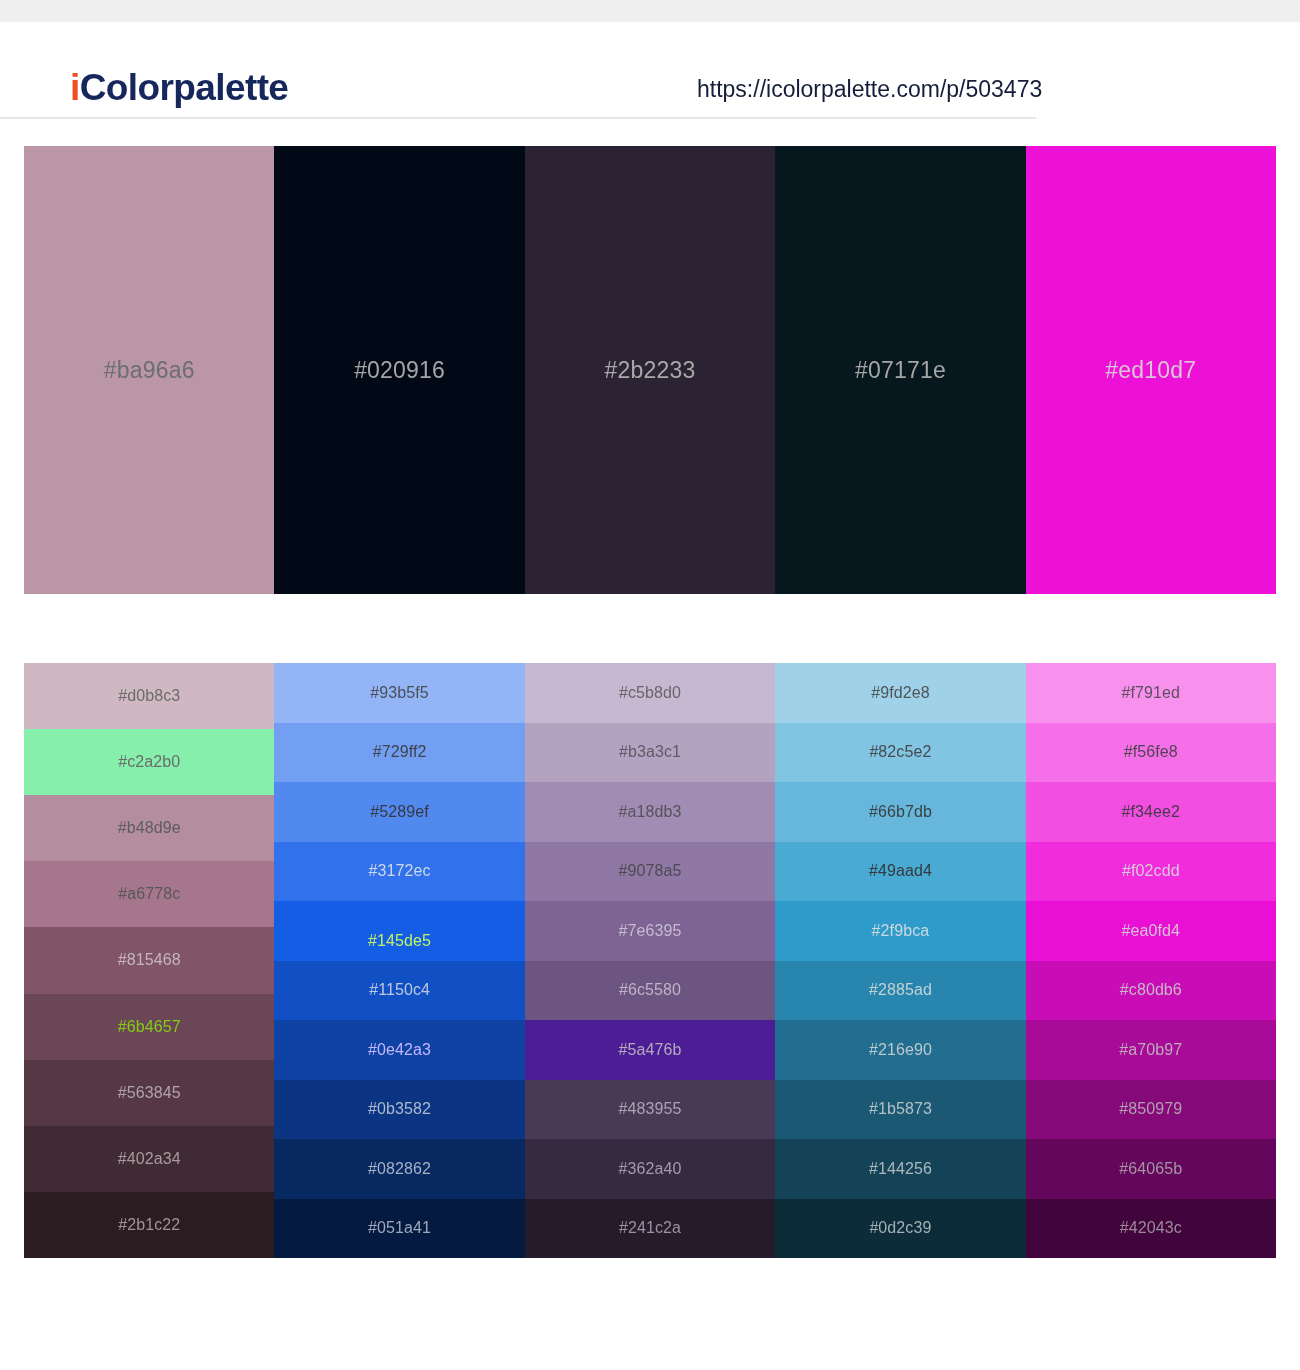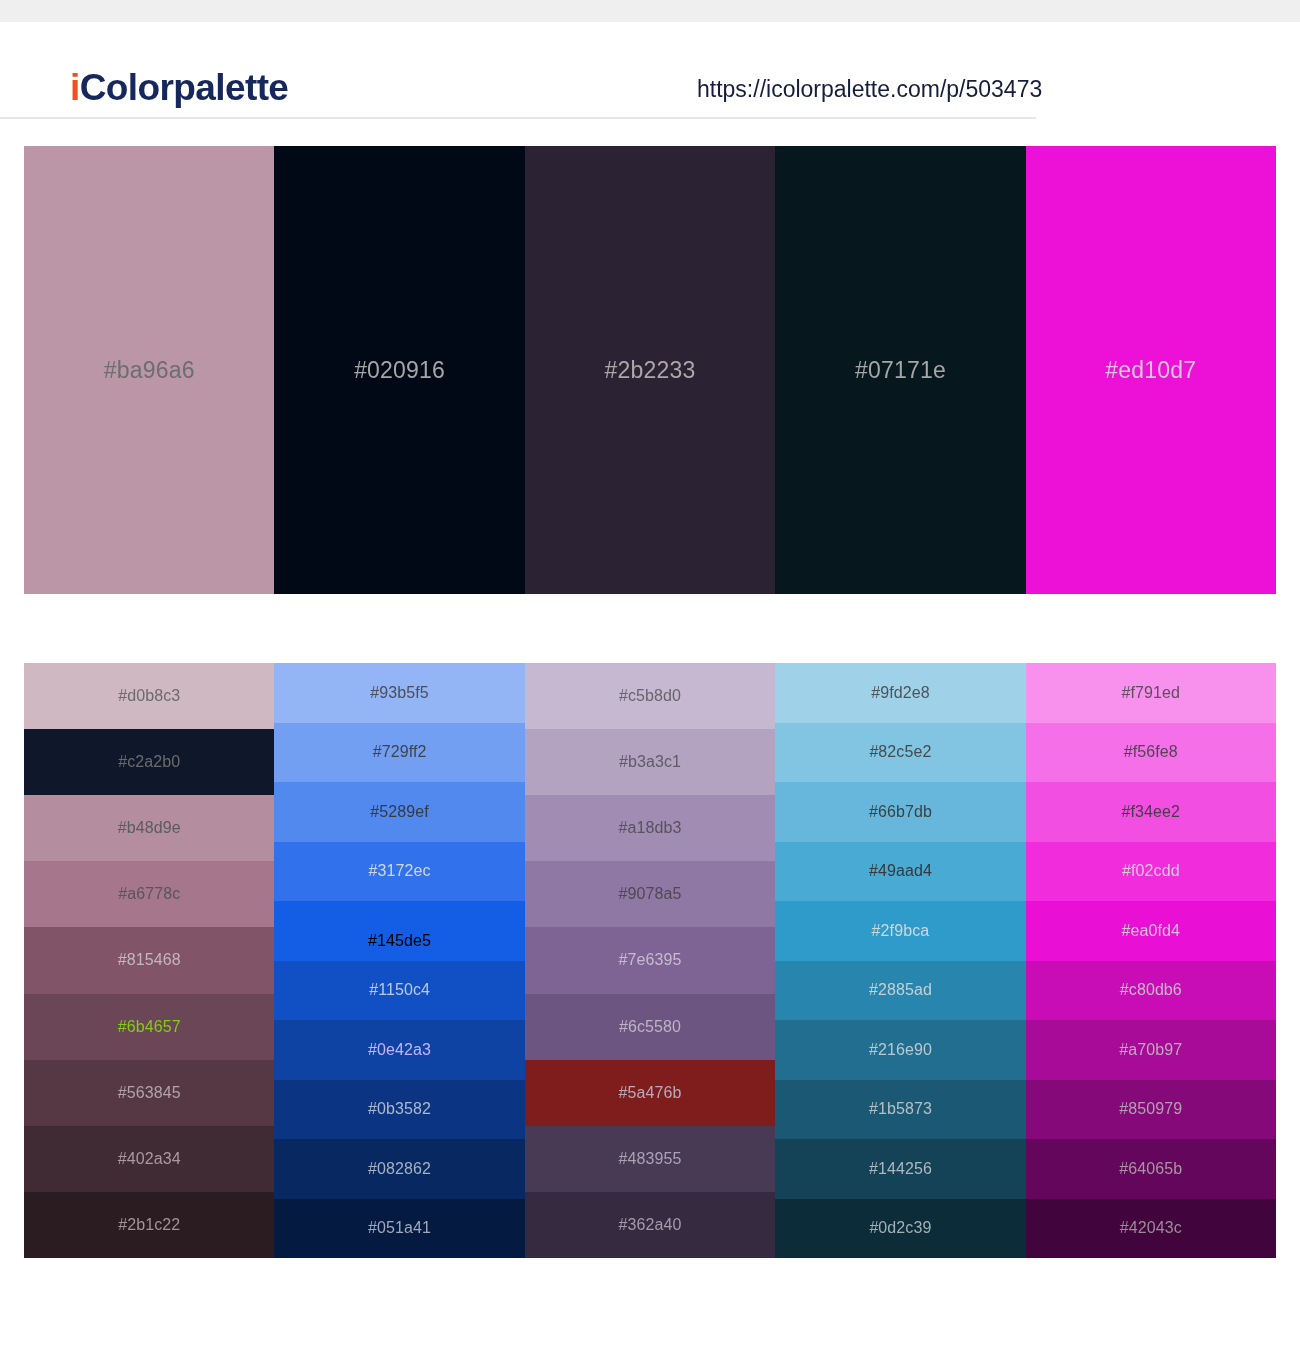--- a/index.html
+++ b/index.html
@@ -138,21 +138,21 @@
       <div class="swatch" style="background: rgb(237, 16, 215);">
         <span class="swatch-label" style="color: rgb(216, 198, 214);">#ed10d7</span>
       </div>
     </div>
 
   <div class="shade-grid">
       <div class="shade-col">
         <div class="shade-cell" style="background: rgb(208, 184, 195);">
           <span class="shade-label" style="color: rgb(107, 107, 107);">#d0b8c3</span>
         </div>
-        <div class="shade-cell" style="background: #0f172a;">
+        <div class="shade-cell" style="background: #86efac;">
           <span class="shade-label" style="color: rgb(107, 107, 107);">#c2a2b0</span>
         </div>
         <div class="shade-cell" style="background: rgb(180, 141, 158);">
           <span class="shade-label" style="color: rgb(92, 92, 92);">#b48d9e</span>
         </div>
         <div class="shade-cell" style="background: rgb(166, 119, 140);">
           <span class="shade-label" style="color: rgb(87, 87, 87);">#a6778c</span>
         </div>
         <div class="shade-cell" style="background: rgb(129, 84, 104);">
           <span class="shade-label" style="color: rgb(196, 183, 189);">#815468</span>
@@ -177,21 +177,21 @@
         <div class="shade-cell" style="background: rgb(114, 159, 242);">
           <span class="shade-label" style="color: rgb(62, 67, 77);">#729ff2</span>
         </div>
         <div class="shade-cell" style="background: rgb(82, 137, 239);">
           <span class="shade-label" style="color: rgb(53, 58, 69);">#5289ef</span>
         </div>
         <div class="shade-cell" style="background: rgb(49, 114, 236);">
           <span class="shade-label" style="color: rgb(205, 216, 232);">#3172ec</span>
         </div>
         <div class="shade-cell" style="background: rgb(20, 93, 229);">
-          <span class="shade-label" style="color: #000000; margin-top: 20px;">#145de5</span>
+          <span class="shade-label" style="color: #bef264; margin-top: 20px;">#145de5</span>
         </div>
         <div class="shade-cell" style="background: rgb(17, 80, 196);">
           <span class="shade-label" style="color: rgb(189, 201, 220);">#1150c4</span>
         </div>
         <div class="shade-cell" style="background: rgb(14, 66, 163);">
           <span class="shade-label" style="color: #c4b5fd;">#0e42a3</span>
         </div>
         <div class="shade-cell" style="background: rgb(11, 53, 130);">
           <span class="shade-label" style="color: rgb(173, 185, 204);">#0b3582</span>
         </div>
@@ -214,29 +214,32 @@
         </div>
         <div class="shade-cell" style="background: rgb(144, 120, 165);">
           <span class="shade-label" style="color: rgb(78, 74, 83);">#9078a5</span>
         </div>
         <div class="shade-cell" style="background: rgb(126, 99, 149);">
           <span class="shade-label" style="color: rgb(197, 188, 205);">#7e6395</span>
         </div>
         <div class="shade-cell" style="background: rgb(108, 85, 128);">
           <span class="shade-label" style="color: rgb(189, 180, 197);">#6c5580</span>
         </div>
-        <div class="shade-cell" style="background: #7f1d1d;">
+        <div class="shade-cell" style="background: #4c1d95;">
           <span class="shade-label" style="color: rgb(180, 171, 188);">#5a476b</span>
         </div>
         <div class="shade-cell" style="background: rgb(72, 57, 85);">
           <span class="shade-label" style="color: rgb(171, 162, 179);">#483955</span>
         </div>
         <div class="shade-cell" style="background: rgb(54, 42, 64);">
           <span class="shade-label" style="color: rgb(163, 154, 171);">#362a40</span>
         </div>
+        <div class="shade-cell" style="background: rgb(36, 28, 42);">
+          <span class="shade-label" style="color: rgb(155, 147, 162);">#241c2a</span>
+        </div>
       </div>
       <div class="shade-col">
         <div class="shade-cell" style="background: rgb(159, 210, 232);">
           <span class="shade-label" style="color: rgb(78, 84, 88);">#9fd2e8</span>
         </div>
         <div class="shade-cell" style="background: rgb(130, 197, 226);">
           <span class="shade-label" style="color: rgb(69, 75, 79);">#82c5e2</span>
         </div>
         <div class="shade-cell" style="background: rgb(102, 183, 219);">
           <span class="shade-label" style="color: rgb(60, 66, 70);">#66b7db</span>

